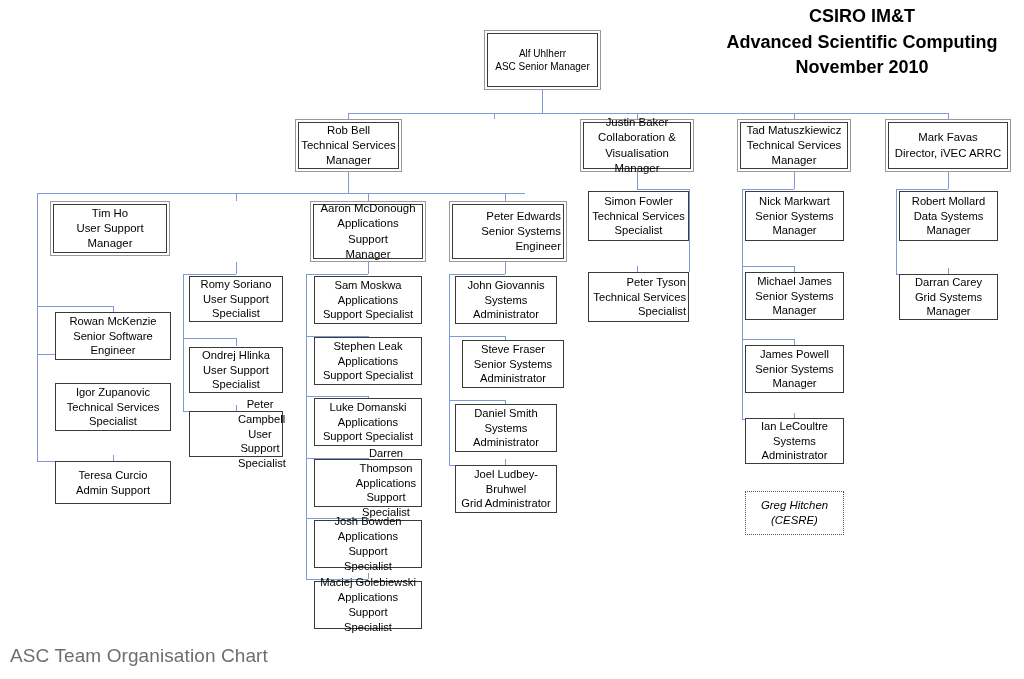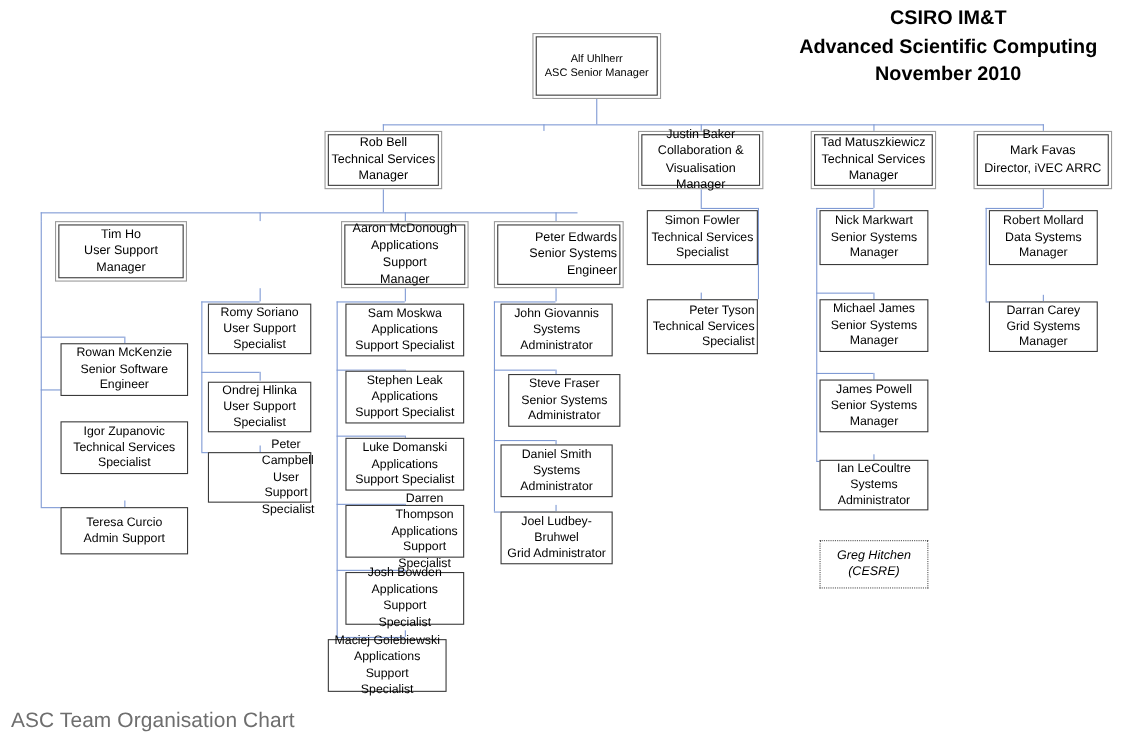--- a/index.html
+++ b/index.html
@@ -300,21 +300,21 @@
   <div class="node single" style="left:314px; top:459px; width:108px; height:48px;padding-left:36px;">
     <span class="lbl">Darren Thompson
 Applications Support
 Specialist</span>
   </div>
   <div class="node single" style="left:314px; top:520px; width:108px; height:48px;">
     <span class="lbl">Josh Bowden
 Applications Support
 Specialist</span>
   </div>
-  <div class="node single" style="left:298px; top:581px; width:108px; height:48px;">
+  <div class="node single" style="left:314px; top:581px; width:108px; height:48px;">
     <span class="lbl">Maciej Golebiewski
 Applications Support
 Specialist</span>
   </div>
 
   <div class="node single" style="left:455px; top:276px; width:102px; height:48px;">
     <span class="lbl">John Giovannis
 Systems
 Administrator</span>
   </div>

